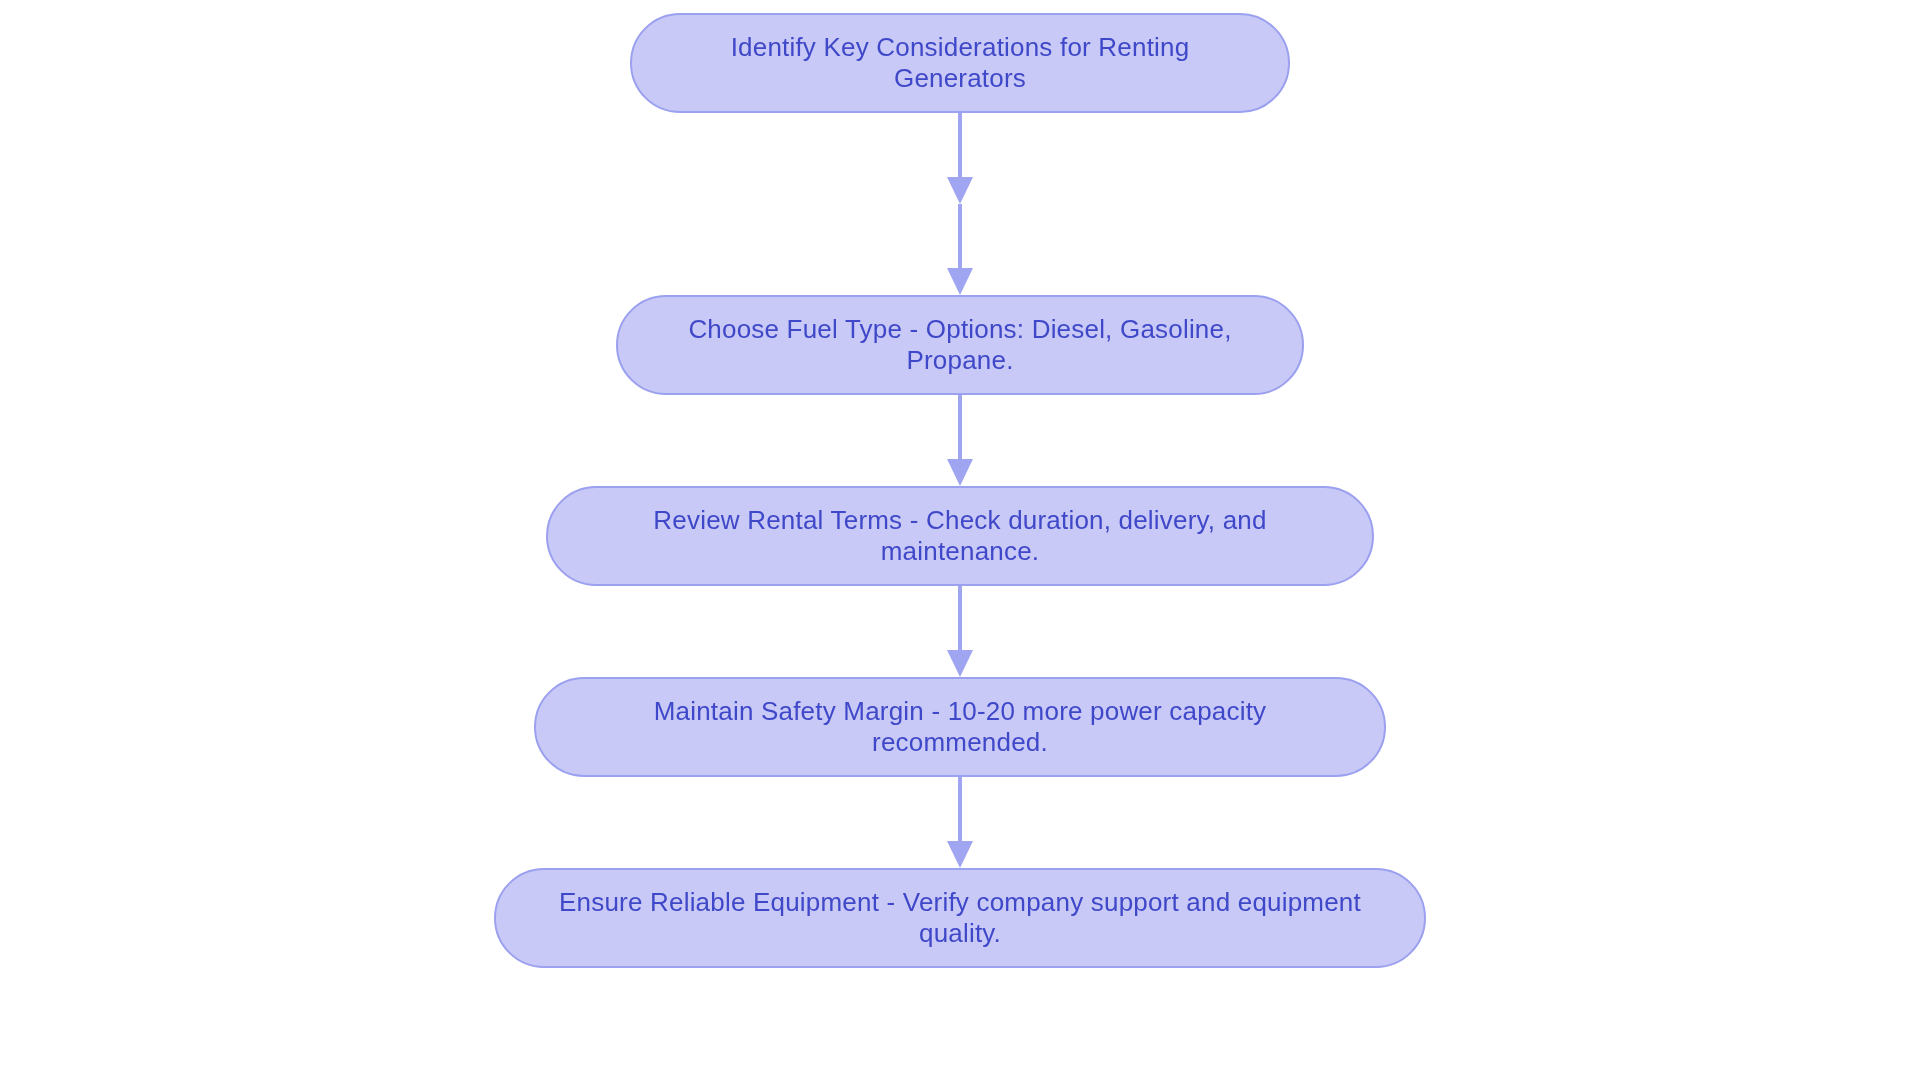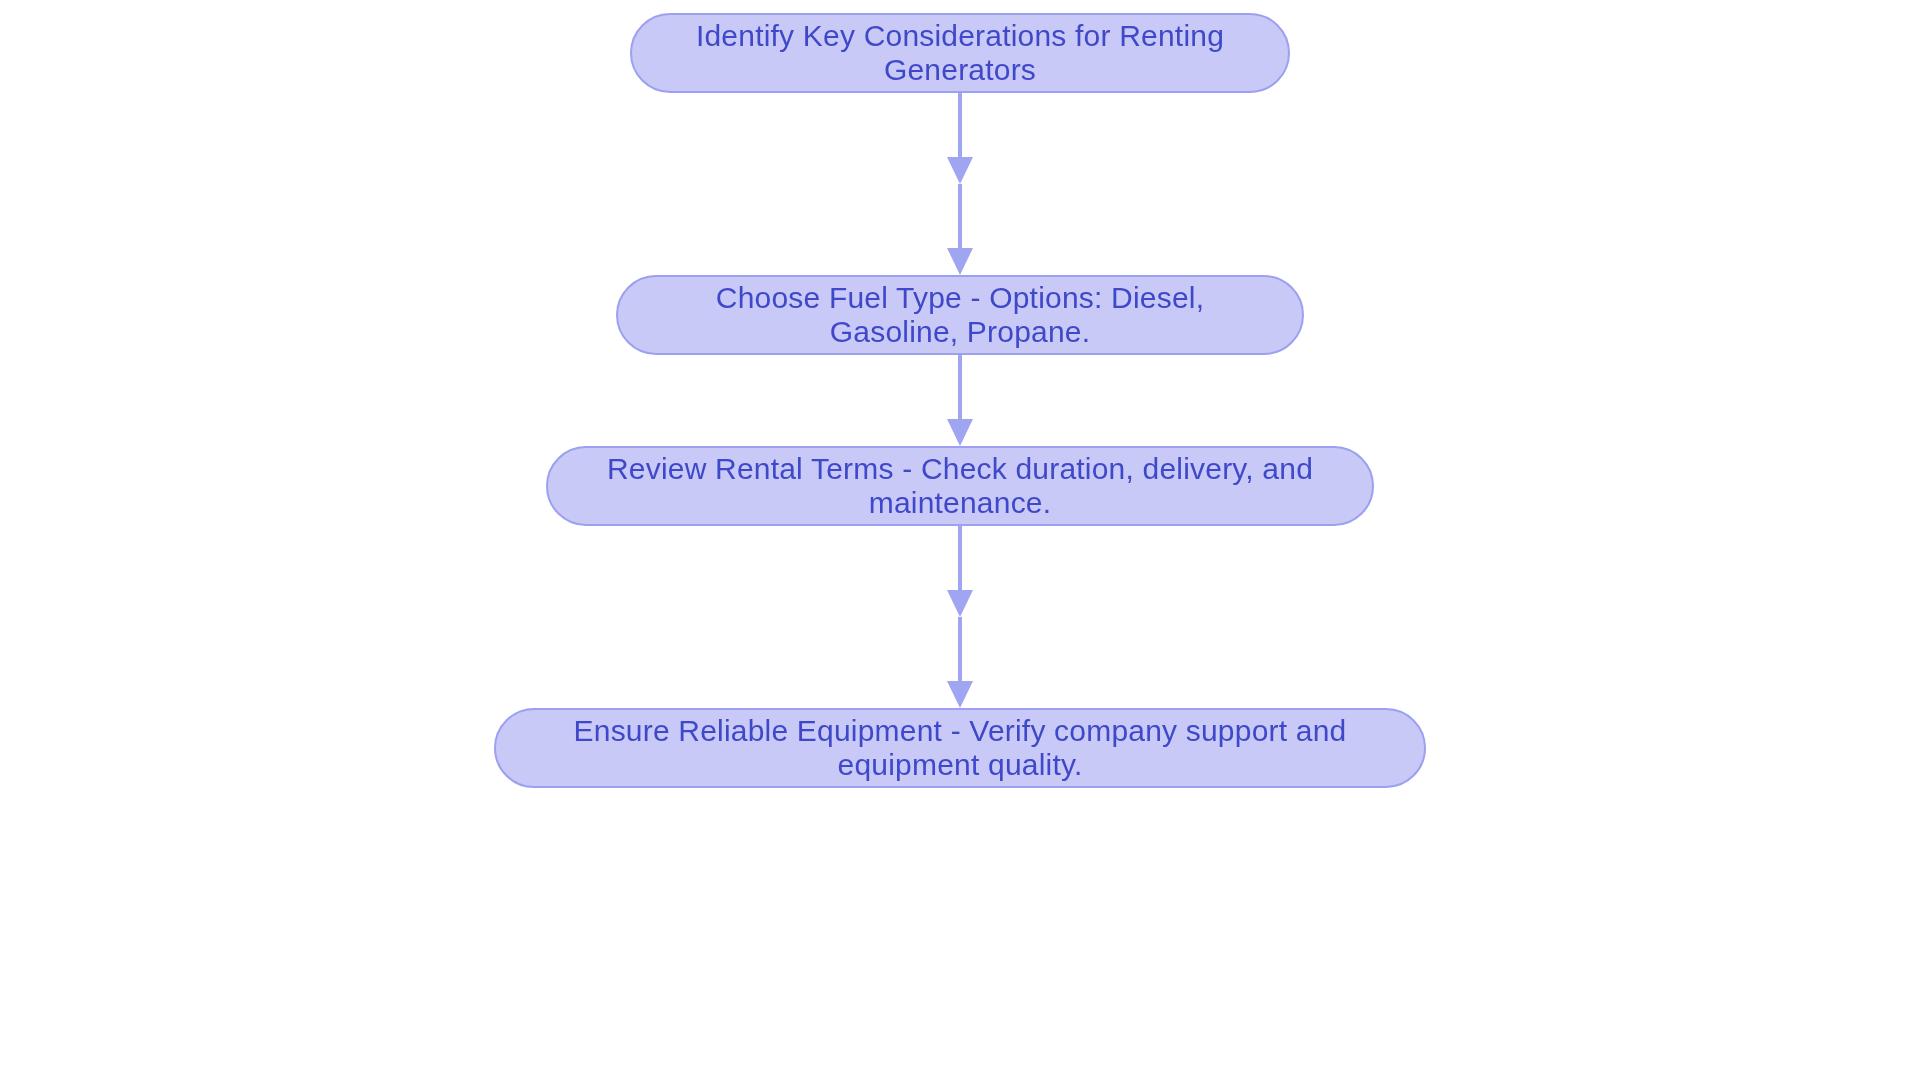--- a/index.html
+++ b/index.html
@@ -21,26 +21,26 @@
     width: 1920px;
     height: 1083px;
     background: var(--bg-color);
     display: flex;
     flex-direction: column;
     align-items: center;
     padding-top: 13px;
   }
   .flow-node {
     flex: 0 0 auto;
-    height: 80px;
+    height: 100px;
     border-radius: 50px;
     background: var(--node-fill);
     border: 2px solid var(--node-border);
     color: var(--text-color);
-    font-size: 30px;
+    font-size: 26px;
     letter-spacing: 0.2px;
     display: flex;
     align-items: center;
     justify-content: center;
     text-align: center;
     padding: 0 40px;
   }
   .connector {
     flex: 0 0 auto;
     height: 91px;
@@ -84,20 +84,23 @@
       <div class="shaft"></div>
       <div class="head"></div>
     </div>
     <div class="flow-node" style="width: 828px;">
       <span>Review Rental Terms - Check duration, delivery, and maintenance.</span>
     </div>
     <div class="connector">
       <div class="shaft"></div>
       <div class="head"></div>
     </div>
+    <div class="flow-node" style="width: 852px;">
+      <span>Maintain Safety Margin - 10-20 more power capacity recommended.</span>
+    </div>
     <div class="connector">
       <div class="shaft"></div>
       <div class="head"></div>
     </div>
     <div class="flow-node" style="width: 932px;">
       <span>Ensure Reliable Equipment - Verify company support and equipment quality.</span>
     </div>
   </div>
 
 </body></html>

